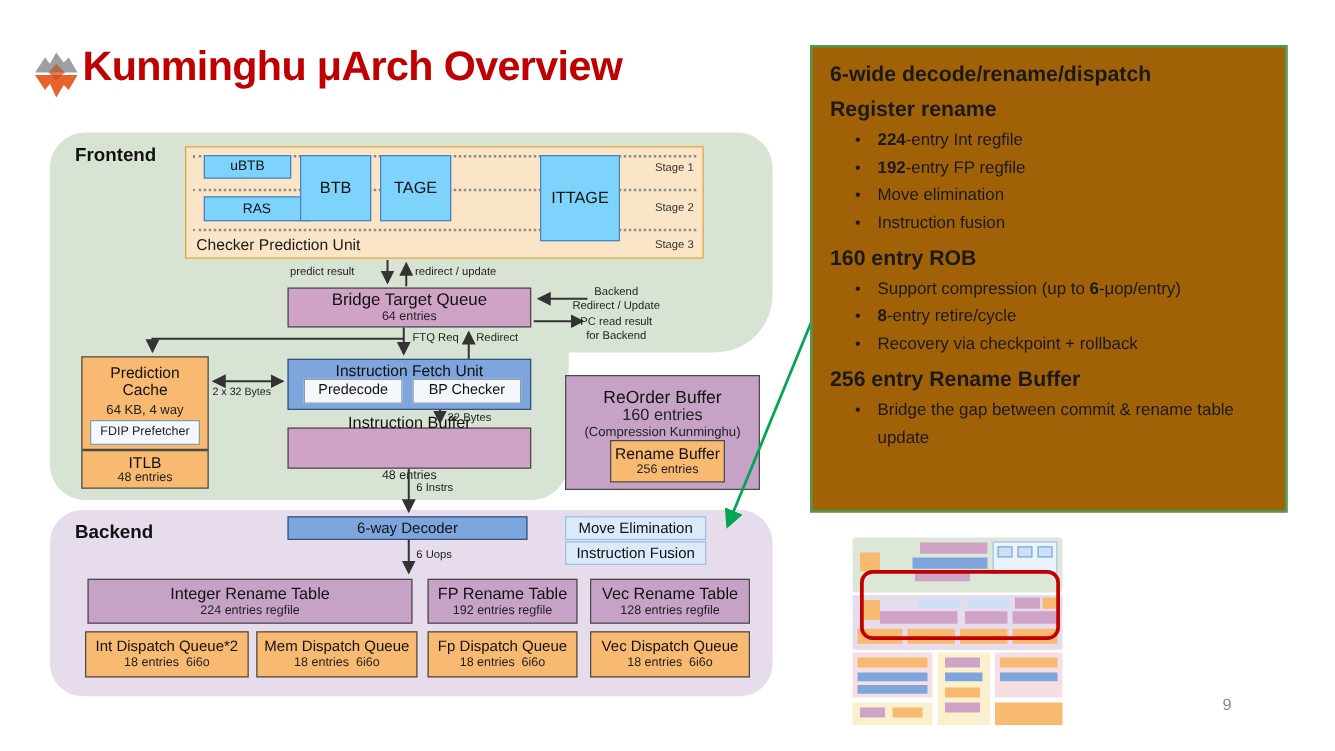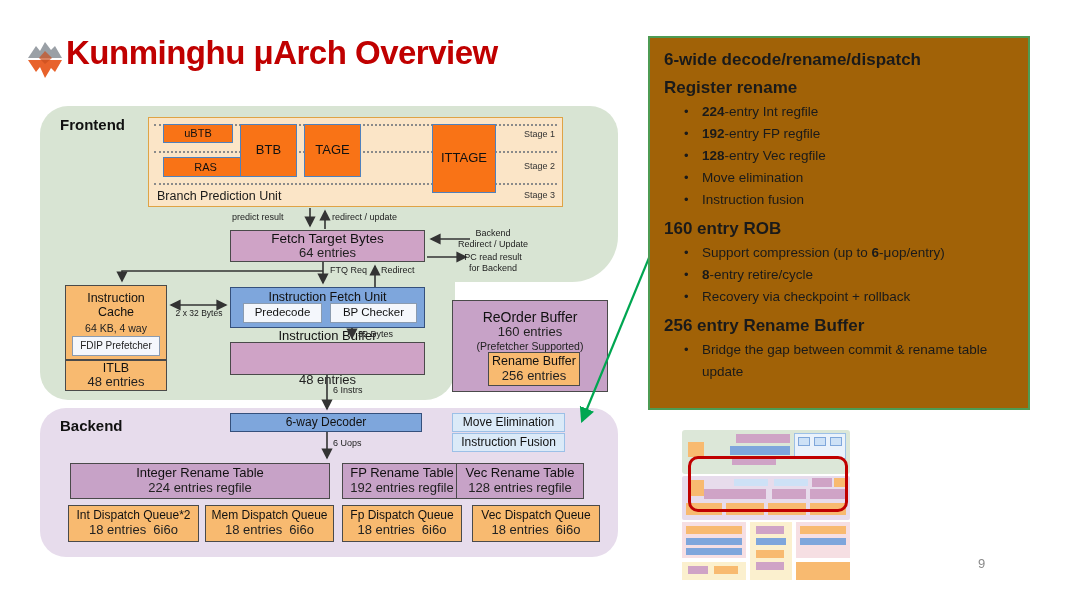--- a/index.html
+++ b/index.html
@@ -4,26 +4,26 @@
 <style>
   html,body{margin:0;padding:0;background:#fff;}
   .slide{position:relative;width:1068px;height:601px;background:#fff;overflow:hidden;
          font-family:"Liberation Sans",sans-serif;color:#1a1a1a;}
   .abs{position:absolute;box-sizing:border-box;}
   .title{font-size:33px;font-weight:bold;color:#C00000;letter-spacing:-0.5px;}
   .region-label{font-size:15px;font-weight:bold;color:#111;}
   .box{position:absolute;box-sizing:border-box;display:flex;flex-direction:column;
        align-items:center;justify-content:center;text-align:center;line-height:1.15;}
   .t{font-size:13px;color:#111;}
-  .s{font-size:13px;color:#222;white-space:pre;}
+  .s{font-size:10px;color:#222;white-space:pre;}
   .pink{background:#CFA3C6;border:1.2px solid #4a4a4a;}
   .purple{background:#C7A2C7;border:1.2px solid #4a4a4a;}
   .orange{background:#F8BA70;border:1.2px solid #4a4a4a;}
   .blue{background:#7EA6DC;border:1.2px solid #35507c;}
-  .lblue{background:#f97316;border:1.3px solid #4F81BD;}
+  .lblue{background:#7dd3fc;border:1.3px solid #4F81BD;}
   .mefbox{background:#DBEAF8;border:1px solid #9CC0E7;}
   .innerwhite{background:#F4F7FC;border:1px solid #8a9bb0;}
   .small-label{position:absolute;font-size:9px;color:#222;line-height:11px;}
   .dashline{position:absolute;border-top:2px dotted #8a8a8a;height:0;}
   .stage{position:absolute;font-size:9px;color:#333;}
   
   .infobox{position:absolute;left:648px;top:36px;width:382px;height:374px;
            background:#a16207;border:2px solid #4E9B53;box-sizing:border-box;
            padding:10px 14px 8px 14px;}
   .ib-title{font-size:17px;font-weight:bold;margin:2px 0 6px 0;}
@@ -55,45 +55,45 @@
   <div class="abs" style="left:40px;top:408px;width:578px;height:149px;background:#E7DCEC;border-radius:26px;"></div>
   <div class="abs region-label" style="left:60px;top:417px;">Backend</div>
 
   <div class="abs" style="left:148px;top:117px;width:415px;height:90px;background:#FBE5C7;border:1.5px solid #DFA345;">
     <div class="dashline" style="left:5px;top:6px;width:403px;"></div>
     <div class="dashline" style="left:5px;top:33px;width:403px;"></div>
     <div class="dashline" style="left:5px;top:65px;width:403px;"></div>
     <div class="stage" style="right:7px;top:11px;">Stage 1</div>
     <div class="stage" style="right:7px;top:43px;">Stage 2</div>
     <div class="stage" style="right:7px;top:72px;">Stage 3</div>
-    <div class="abs" style="left:8px;bottom:3px;font-size:12.5px;">Branch Prediction Unit</div>
+    <div class="abs" style="left:8px;bottom:3px;font-size:12.5px;">Checker Prediction Unit</div>
   </div>
   <div class="box lblue" style="left:163px;top:124px;width:70px;height:19px;">
       <span class="t" style="font-size:11px;">uBTB</span>
     </div>
   <div class="box lblue" style="left:163px;top:157px;width:85px;height:20px;">
       <span class="t" style="font-size:11px;">RAS</span>
     </div>
   <div class="box lblue" style="left:240px;top:124px;width:57px;height:53px;">
       <span class="t">BTB</span>
     </div>
   <div class="box lblue" style="left:304px;top:124px;width:57px;height:53px;">
       <span class="t">TAGE</span>
     </div>
   <div class="box lblue" style="left:432px;top:124px;width:64px;height:69px;">
       <span class="t">ITTAGE</span>
     </div>
 
   <div class="box pink" style="left:230px;top:230px;width:195px;height:32px;">
-    <span class="t" style="font-size:13.5px;">Fetch Target Bytes</span>
+    <span class="t" style="font-size:13.5px;">Bridge Target Queue</span>
     <span class="s">64 entries</span>
   </div>
 
   <div class="box orange" style="left:65px;top:285px;width:102px;height:75px;justify-content:flex-start;padding-top:5px;">
-    <span class="t" style="font-size:12.5px;">Instruction</span>
+    <span class="t" style="font-size:12.5px;">Prediction</span>
     <span class="t" style="font-size:12.5px;">Cache</span>
     <span class="s" style="font-size:10.5px;margin-top:2px;">64 KB, 4 way</span>
   </div>
   <div class="box innerwhite" style="left:72px;top:336px;width:88px;height:20px;">
     <span class="s" style="font-size:10px;">FDIP Prefetcher</span>
   </div>
   <div class="box orange" style="left:65px;top:360px;width:102px;height:31px;">
     <span class="t" style="font-size:12.5px;">ITLB</span>
     <span class="s">48 entries</span>
   </div>
@@ -109,21 +109,21 @@
   </div>
 
   <div class="box pink" style="left:230px;top:342px;width:195px;height:33px;gap:29px;">
     <span class="t" style="font-size:13px;">Instruction Buffer</span>
     <span class="s">48 entries</span>
   </div>
 
   <div class="box purple" style="left:452px;top:300px;width:156px;height:92px;justify-content:flex-start;padding-top:8px;">
     <span class="t" style="font-size:14px;">ReOrder Buffer</span>
     <span class="s" style="font-size:13px;">160 entries</span>
-    <span class="s" style="font-size:10.5px;">(Prefetcher Supported)</span>
+    <span class="s" style="font-size:10.5px;">(Compression Kunminghu)</span>
   </div>
   <div class="box orange" style="left:488px;top:352px;width:92px;height:34px;">
     <span class="t" style="font-size:12.5px;">Rename Buffer</span>
     <span class="s">256 entries</span>
   </div>
 
   <div class="box blue" style="left:230px;top:413px;width:192px;height:19px;">
     <span class="t" style="font-size:12px;">6-way Decoder</span>
   </div>
   <div class="box mefbox" style="left:452px;top:413px;width:113px;height:19px;">
@@ -134,21 +134,21 @@
   </div>
 
   <div class="box purple" style="left:70px;top:463px;width:260px;height:36px;">
     <span class="t">Integer Rename Table</span>
     <span class="s">224 entries regfile</span>
   </div>
   <div class="box purple" style="left:342px;top:463px;width:120px;height:36px;">
     <span class="t">FP Rename Table</span>
     <span class="s">192 entries regfile</span>
   </div>
-  <div class="box purple" style="left:456px;top:463px;width:128px;height:36px;">
+  <div class="box purple" style="left:472px;top:463px;width:128px;height:36px;">
     <span class="t">Vec Rename Table</span>
     <span class="s">128 entries regfile</span>
   </div>
 
   <div class="box orange" style="left:68px;top:505px;width:131px;height:37px;">
     <span class="t" style="font-size:12px;">Int Dispatch Queue*2</span>
     <span class="s">18 entries  6i6o</span>
   </div>
   <div class="box orange" style="left:205px;top:505px;width:129px;height:37px;">
     <span class="t" style="font-size:12px;">Mem Dispatch Queue</span>
@@ -192,32 +192,31 @@
   </svg>
 
   <div class="small-label" style="left:232px;top:212px;width:74px;text-align:left;">predict result</div>
   <div class="small-label" style="left:332px;top:212px;">redirect / update</div>
   <div class="small-label" style="left:448px;top:228px;width:90px;text-align:center;">Backend</div>
   <div class="small-label" style="left:448px;top:239px;width:90px;text-align:center;">Redirect / Update</div>
   <div class="small-label" style="left:448px;top:252px;width:90px;text-align:center;">PC read result</div>
   <div class="small-label" style="left:448px;top:263px;width:90px;text-align:center;">for Backend</div>
   <div class="small-label" style="left:330px;top:265px;">FTQ Req</div>
   <div class="small-label" style="left:381px;top:265px;">Redirect</div>
-  <div class="small-label" style="left:170px;top:308px;width:58px;text-align:center;font-size:8.5px;">2 x 32 Bytes</div>
+  <div class="small-label" style="left:170px;top:308px;width:58px;text-align:left;font-size:8.5px;">2 x 32 Bytes</div>
   <div class="small-label" style="left:358px;top:329px;">32 Bytes</div>
   <div class="small-label" style="left:333px;top:385px;">6 Instrs</div>
   <div class="small-label" style="left:333px;top:438px;">6 Uops</div>
 
   <div class="infobox">
     <div class="ib-title">6-wide decode/rename/dispatch</div>
 
     <div class="ib-head">Register rename</div>
     <div class="ib-bullet"><span class="pre"></span><span class="bold">224</span><span>-entry Int regfile</span></div>
     <div class="ib-bullet"><span class="pre"></span><span class="bold">192</span><span>-entry FP regfile</span></div>
-    <div class="ib-bullet"><span class="pre"></span><span class="bold">128</span><span>-entry Vec regfile</span></div>
     <div class="ib-bullet"><span class="pre">Move elimination</span><span class="bold"></span><span></span></div>
     <div class="ib-bullet"><span class="pre">Instruction fusion</span><span class="bold"></span><span></span></div>
 
     <div class="ib-head">160 entry ROB</div>
     <div class="ib-bullet"><span class="pre">Support compression (up to </span><span class="bold">6</span><span>-μop/entry)</span></div>
     <div class="ib-bullet"><span class="pre"></span><span class="bold">8</span><span>-entry retire/cycle</span></div>
     <div class="ib-bullet"><span class="pre">Recovery via checkpoint + rollback</span><span class="bold"></span><span></span></div>
 
     <div class="ib-head">256 entry Rename Buffer</div>
     <div class="ib-bullet" style="width:320px;"><span class="pre">Bridge the gap between commit &amp; rename table update</span><span class="bold"></span><span></span></div>

